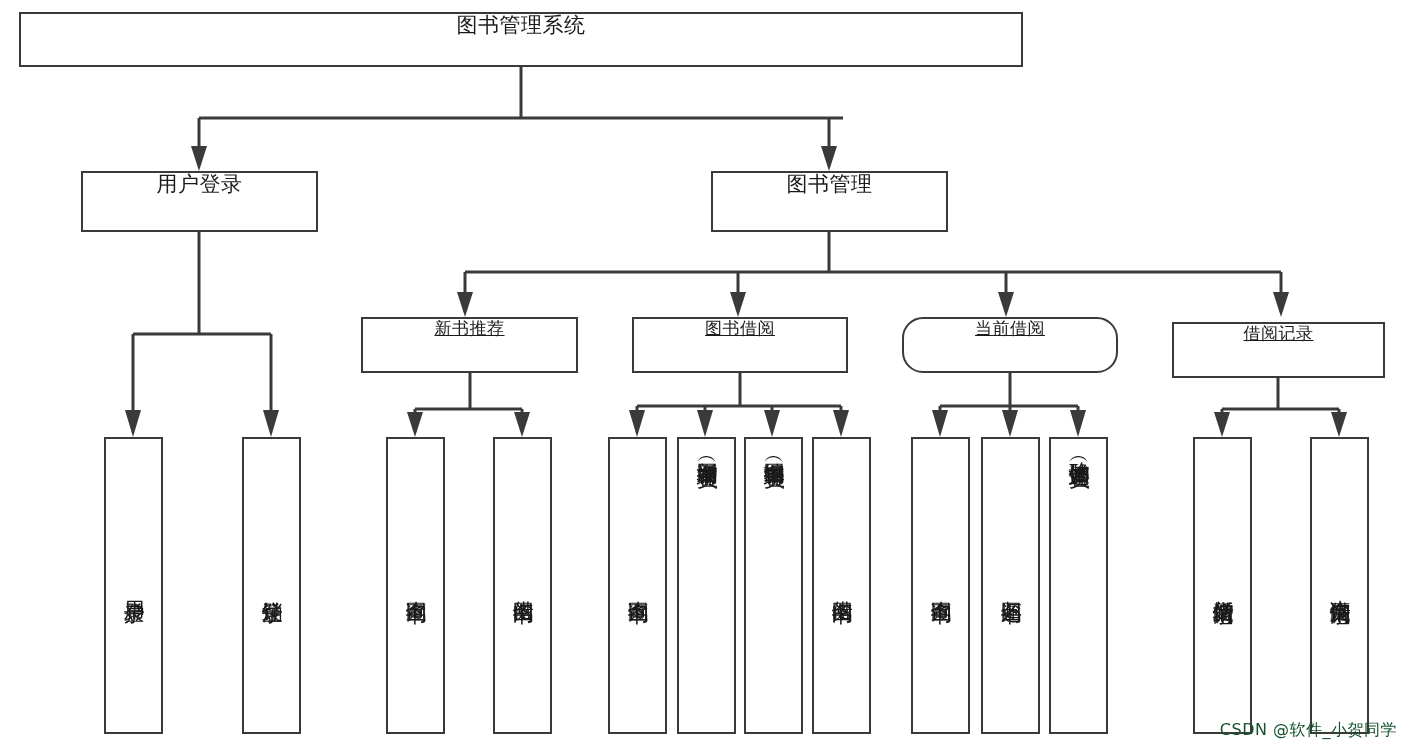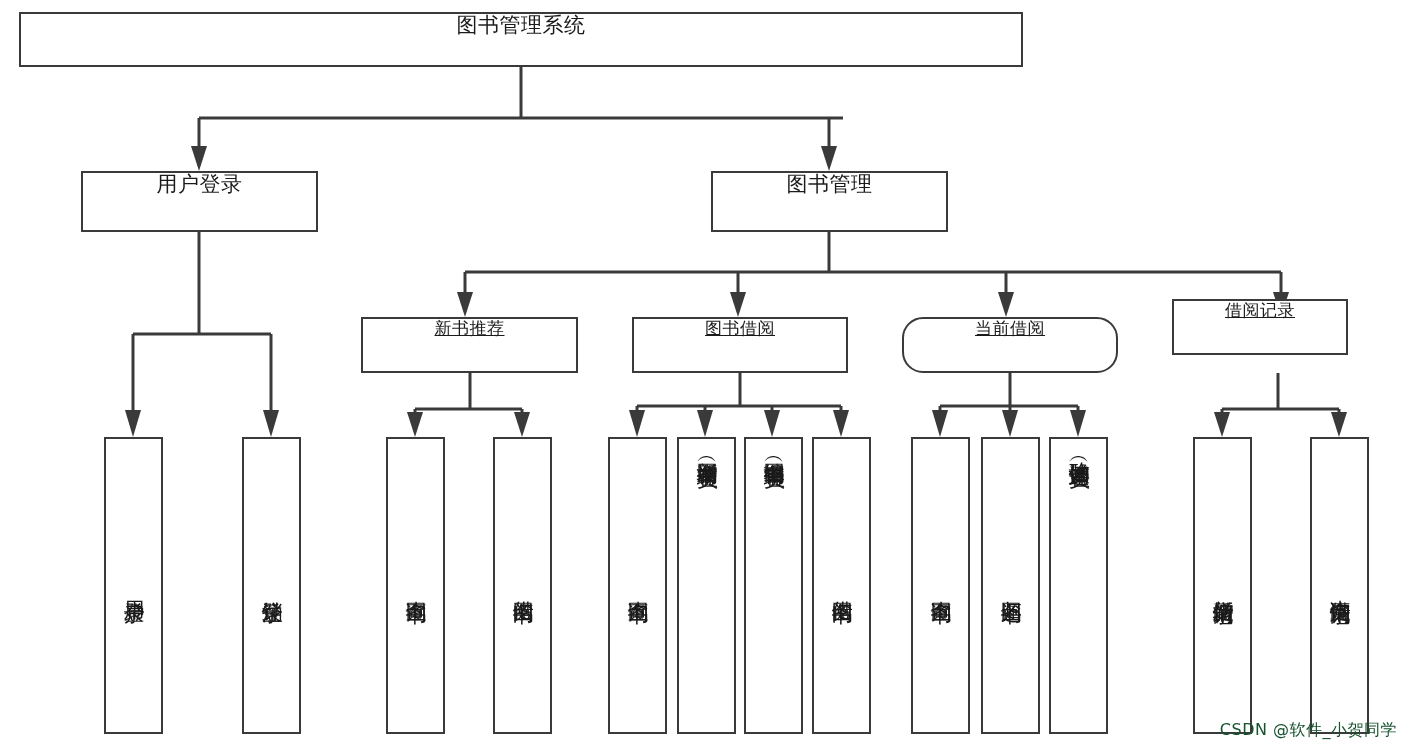--- a/index.html
+++ b/index.html
@@ -156,21 +156,21 @@
 
   <div class="node lvl3" style="left:361px; top:317px; width:217px; height:56px;">
     <span class="cap">新书推荐</span>
   </div>
   <div class="node lvl3" style="left:632px; top:317px; width:216px; height:56px;">
     <span class="cap">图书借阅</span>
   </div>
   <div class="node lvl3" style="left:902px; top:317px; width:216px; height:56px;border-radius:21px;">
     <span class="cap">当前借阅</span>
   </div>
-  <div class="node lvl3" style="left:1172px; top:299px; width:176px; height:56px;">
+  <div class="node lvl3" style="left:1172px; top:322px; width:213px; height:56px;">
     <span class="cap">借阅记录</span>
   </div>
 
   <div class="node leaf centered" style="left:104px; top:437px; width:59px; height:297px;">
     <span class="cap">用户登录</span>
   </div>
   <div class="node leaf centered" style="left:242px; top:437px; width:59px; height:297px;">
     <span class="cap">注销登录</span>
   </div>
 

